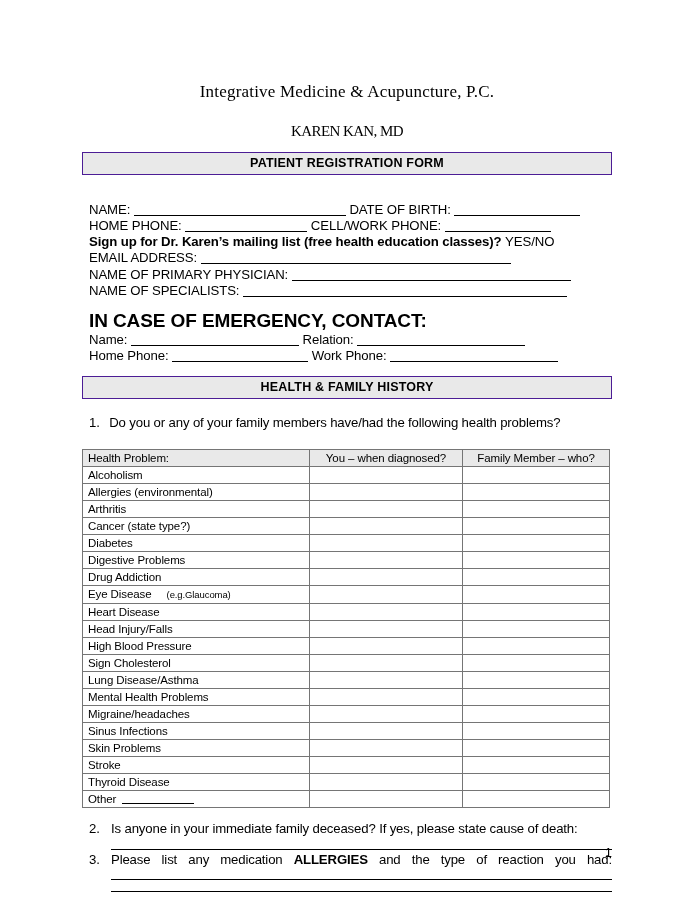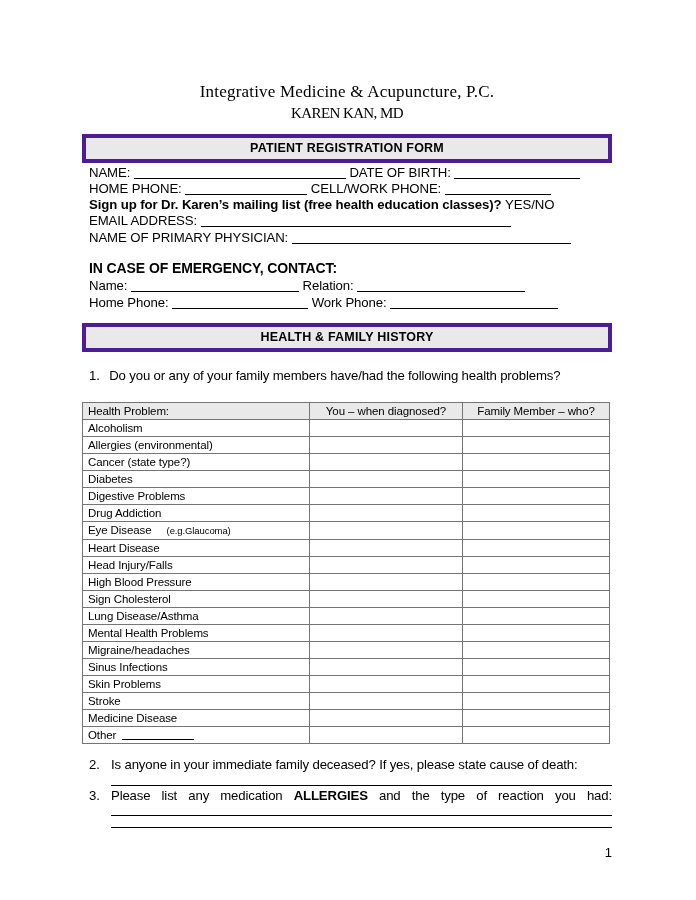--- a/index.html
+++ b/index.html
@@ -39,59 +39,59 @@
   }
   .practice-name {
     font-size: 17px;
     letter-spacing: 0.2px;
     line-height: 1.15;
   }
   .doctor-name {
     font-size: 15px;
     letter-spacing: -0.6px;
     line-height: 1.2;
-    margin-top: 2px;
+    margin-top: 20px;
   }
 
   
   .banner {
     margin-top: 12px;
     background: #e9e9e9;
-    border: 4px solid #4c1d95;
+    border: 1px solid #4c1d95;
     text-align: center;
     font-size: 12.5px;
     font-weight: bold;
     letter-spacing: 0.2px;
     padding: 3px 0 3px 0;
     line-height: 1.2;
   }
 
   
   .fields {
-    margin-top: 2px;
+    margin-top: 27px;
     padding-left: 7px;
   }
   .fline {
     font-size: 13.2px;
     line-height: 16.3px;
     white-space: nowrap;
     letter-spacing: -0.1px;
   }
   .fline.bold { font-weight: bold; }
   .fline .reg { font-weight: normal; }
 
   .u {
     display: inline-block;
     border-bottom: 1.3px solid #000;
     height: 12px;
     vertical-align: -2px;
   }
 
   .section-title {
-    font-size: 14px;
+    font-size: 19px;
     font-weight: bold;
     line-height: 16.3px;
     margin-top: 14px;
     padding-left: 7px;
     letter-spacing: -0.1px;
   }
   .emergency-lines { padding-left: 7px; }
 
   
   .q1 {
@@ -220,20 +220,24 @@
       <div class="fline">
         <span>EMAIL ADDRESS:</span>
         <span class="u" style="width:310px"></span>
       </div>
 
       <div class="fline">
         <span>NAME OF PRIMARY PHYSICIAN:</span>
         <span class="u" style="width:279px"></span>
       </div>
 
+      <div class="fline">
+        <span>NAME OF SPECIALISTS:</span>
+        <span class="u" style="width:324px"></span>
+      </div>
     </div>
 
     <div class="section-title">IN CASE OF EMERGENCY, CONTACT:</div>
 
     <div class="fields emergency-lines" style="margin-top:2px">
       <div class="fline">
         <span>Name:</span>
         <span class="u" style="width:168px"></span>
         <span>Relation:</span>
         <span class="u" style="width:168px"></span>
@@ -271,20 +275,25 @@
             <td>Alcoholism</td>
             <td>&nbsp;</td>
             <td>&nbsp;</td>
           </tr>
           <tr>
             <td>Allergies (environmental)</td>
             <td>&nbsp;</td>
             <td>&nbsp;</td>
           </tr>
           <tr>
+            <td>Arthritis</td>
+            <td>&nbsp;</td>
+            <td>&nbsp;</td>
+          </tr>
+          <tr>
             <td>Cancer (state type?)</td>
             <td>&nbsp;</td>
             <td>&nbsp;</td>
           </tr>
           <tr>
             <td>Diabetes</td>
             <td>&nbsp;</td>
             <td>&nbsp;</td>
           </tr>
           <tr>
@@ -346,21 +355,21 @@
             <td>Skin Problems</td>
             <td>&nbsp;</td>
             <td>&nbsp;</td>
           </tr>
           <tr>
             <td>Stroke</td>
             <td>&nbsp;</td>
             <td>&nbsp;</td>
           </tr>
           <tr>
-            <td>Medicine Disease</td>
+            <td>Thyroid Disease</td>
             <td>&nbsp;</td>
             <td>&nbsp;</td>
           </tr>
           <tr>
             <td>Other <span class="other-blank"></span></td>
             <td>&nbsp;</td>
             <td>&nbsp;</td>
           </tr>
         </tbody>
     </table>

